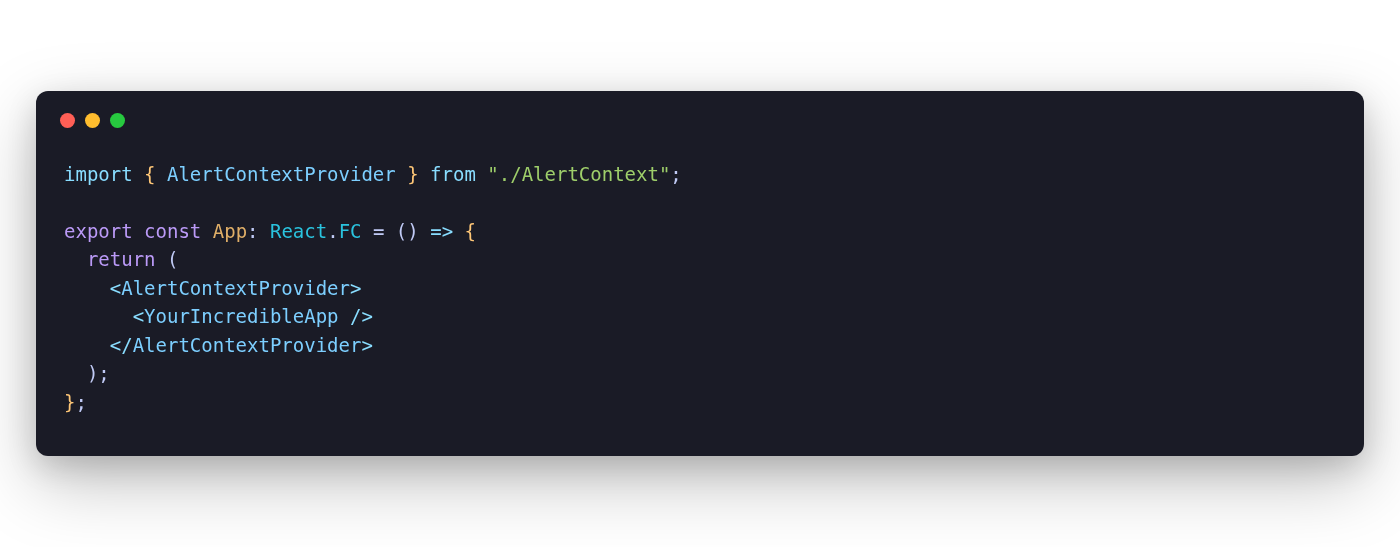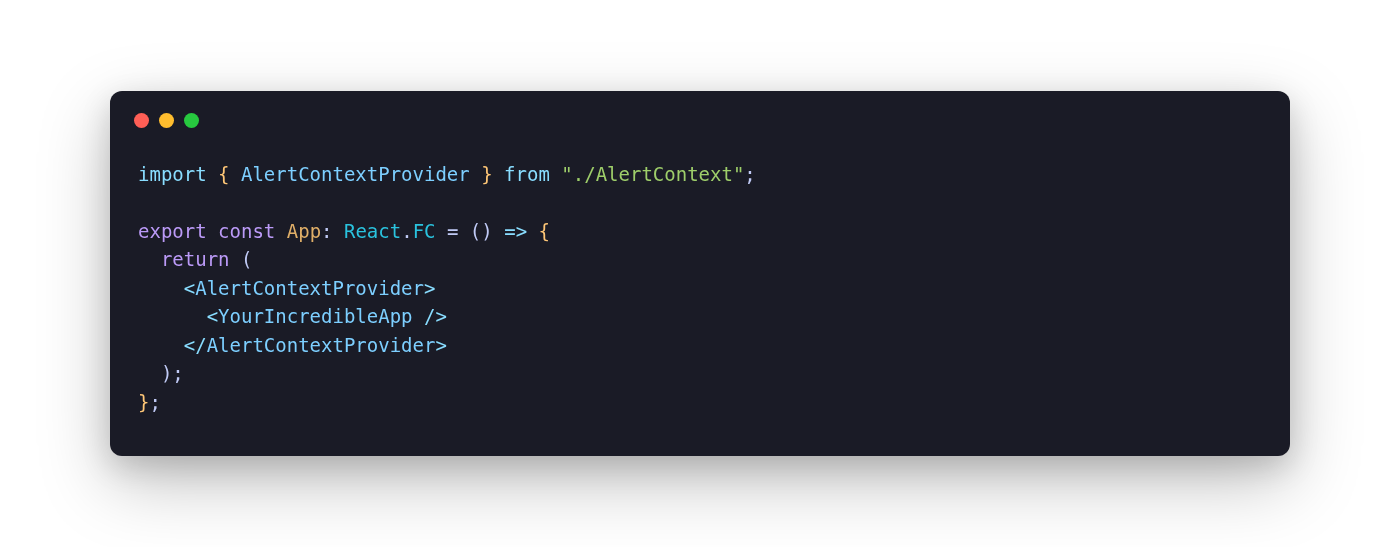--- a/index.html
+++ b/index.html
@@ -10,21 +10,21 @@
     body {
       background: #ffffff;
       width: 1400px;
       height: 547px;
       display: flex;
       align-items: center;
       justify-content: center;
       font-family: 'SF Mono', 'Monaco', 'Menlo', 'Consolas', monospace;
     }
     .window {
-      width: 1180px;
+      width: 1328px;
       background: #1a1b26;
       border-radius: 12px;
       box-shadow: 0 25px 70px rgba(0,0,0,0.25), 0 10px 30px rgba(0,0,0,0.15);
       overflow: hidden;
     }
     .titlebar {
       display: flex;
       align-items: center;
       gap: 10px;
       padding: 22px 24px 8px 24px;

